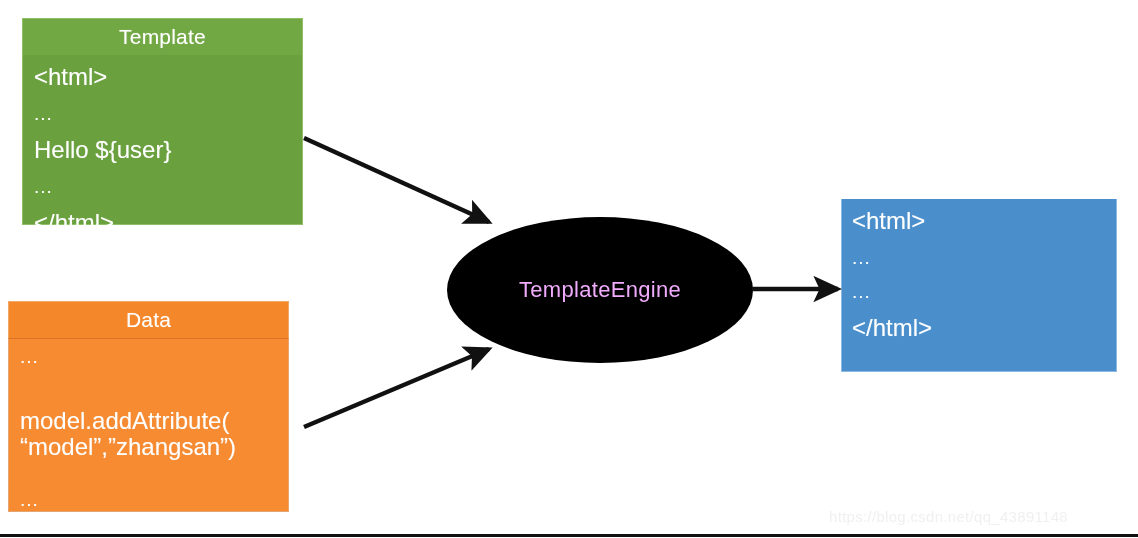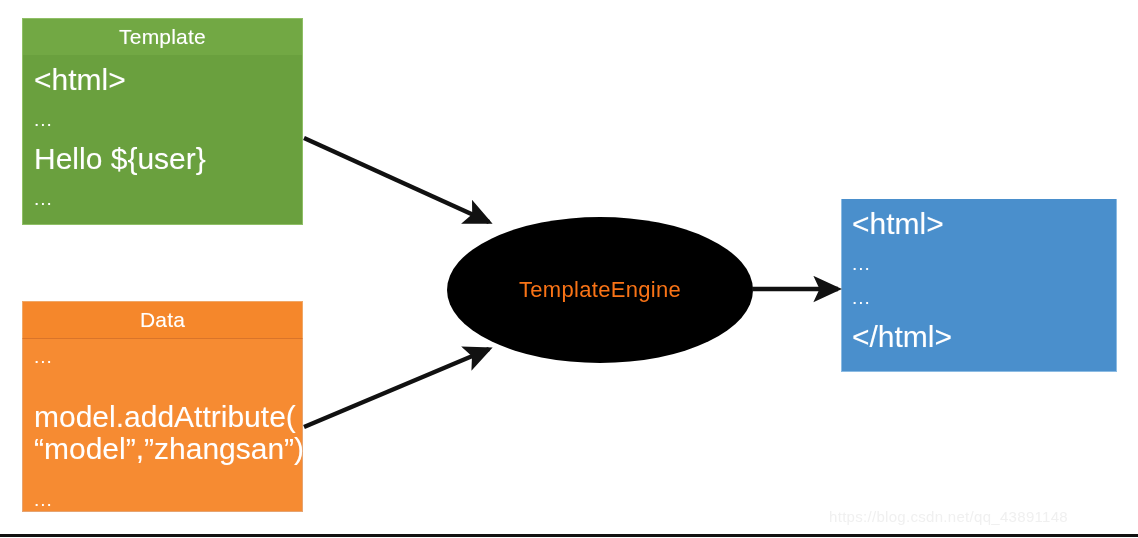--- a/index.html
+++ b/index.html
@@ -45,21 +45,21 @@
     left: 0;
     right: 0;
     box-sizing: border-box;
     color: #ffffff;
     display: flex;
     flex-direction: column;
     justify-content: flex-start;
   }
   .code-line {
     color: #ffffff;
-    font-size: 30px;
+    font-size: 24px;
     line-height: 1.0;
     white-space: pre;
     text-shadow: 0 0 1px rgba(255,255,255,0.30);
   }
   .code-line.ellipsis {
     font-size: 19px;
     letter-spacing: 1px;
   }
 
   
@@ -80,21 +80,21 @@
     height: 170px;
     background: #6aa03e;
     border: 1px solid #8fbf66;
     border-top: none;
     padding: 10px 0 0 11px;
   }
   #template-box .code-line { margin-bottom: 15px; }
 
   
   #data-box {
-    left: 22px;
+    left: 8px;
     top: 301px;
     width: 281px;
     height: 211px;
   }
   #data-box .node-header {
     height: 36px;
     background: #f5872b;
     border: 1px solid #f0a868;
     border-bottom: 1px solid #d9742a;
   }
@@ -140,21 +140,21 @@
     top: 217px;
     width: 306px;
     height: 146px;
     background: #000000;
     border-radius: 50%;
     display: flex;
     align-items: center;
     justify-content: center;
   }
   #engine-label {
-    color: #f97316;
+    color: #f0abfc;
     font-size: 22px;
     letter-spacing: 0.3px;
     white-space: nowrap;
   }
 
   
   #arrow-layer {
     position: absolute;
     left: 0;
     top: 0;

